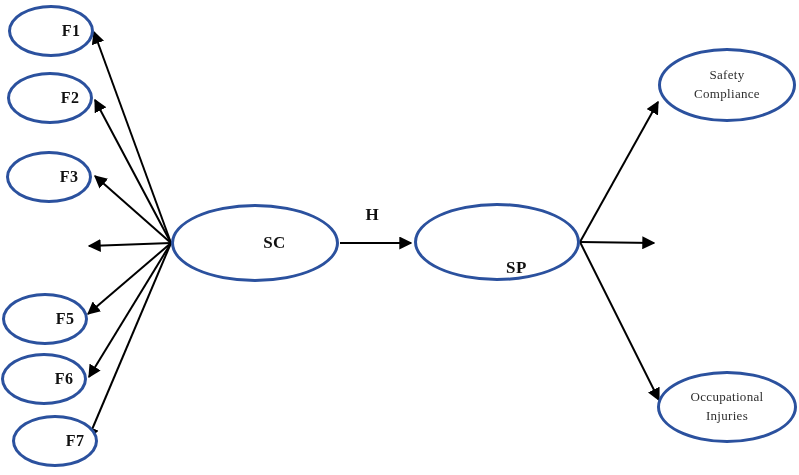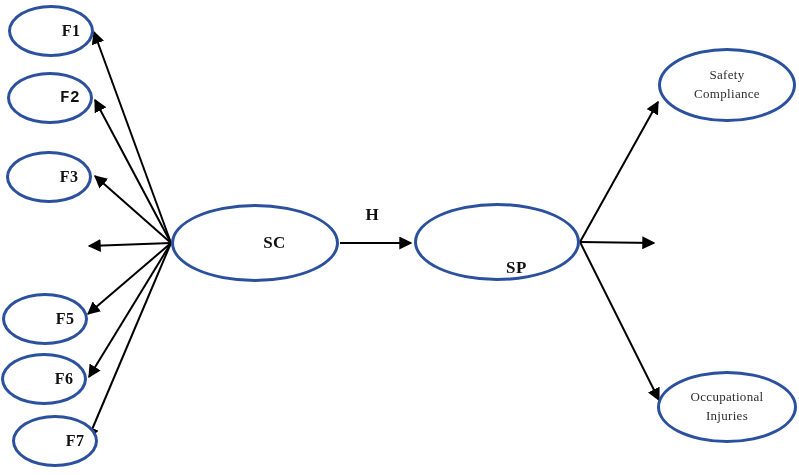--- a/index.html
+++ b/index.html
@@ -95,21 +95,21 @@
     <line x1="171" y1="243" x2="88" y2="439" marker-end="url(#ah)"></line>
     <line x1="340" y1="243" x2="411" y2="243" marker-end="url(#ah)"></line>
     <line x1="580" y1="242" x2="658" y2="102" marker-end="url(#ah)"></line>
     <line x1="580" y1="242" x2="654" y2="243" marker-end="url(#ah)"></line>
     <line x1="580" y1="242" x2="659" y2="400" marker-end="url(#ah)"></line>
   </svg>
 
   <div class="node node--indicator" style="left:8px;top:5px;width:86px;height:52px;">
     <span>F1</span>
   </div>
-  <div class="node node--indicator" style="left:7px;top:72px;width:86px;height:52px;font-family:Liberation Mono, monospace;">
+  <div class="node node--indicator" style="left:7px;top:72px;width:86px;height:52px;">
     <span>F2</span>
   </div>
   <div class="node node--indicator" style="left:6px;top:151px;width:86px;height:52px;">
     <span>F3</span>
   </div>
   <div class="node node--indicator" style="left:2px;top:293px;width:86px;height:52px;">
     <span>F5</span>
   </div>
   <div class="node node--indicator" style="left:1px;top:353px;width:86px;height:52px;">
     <span>F6</span>

